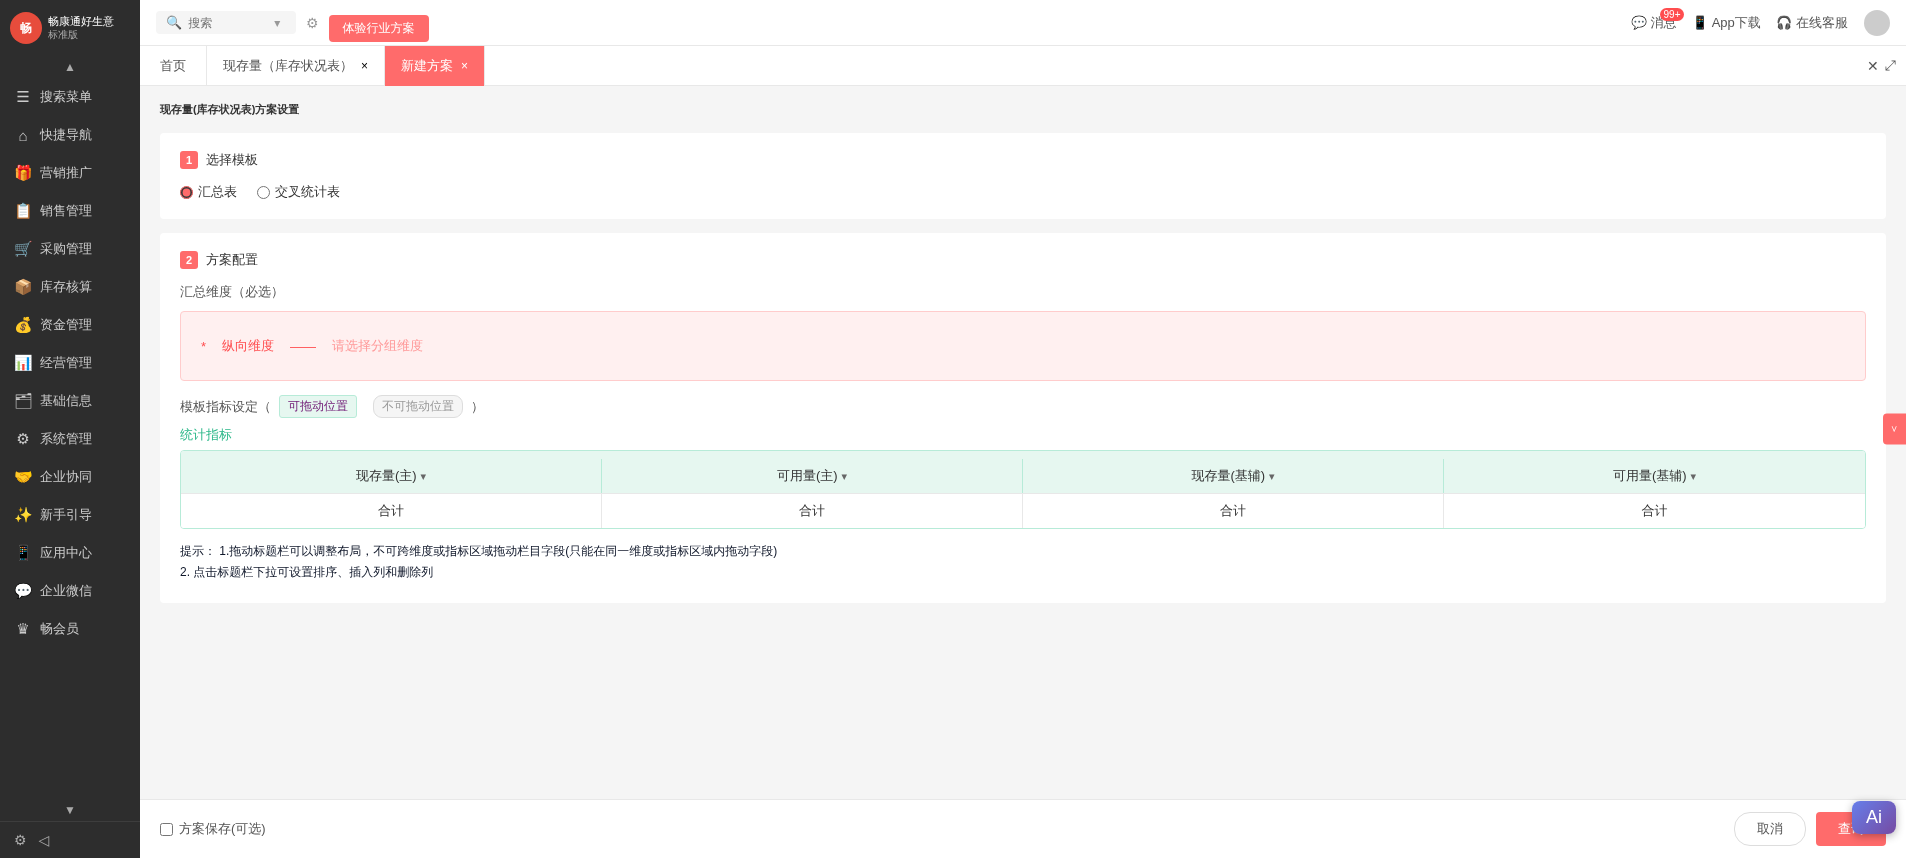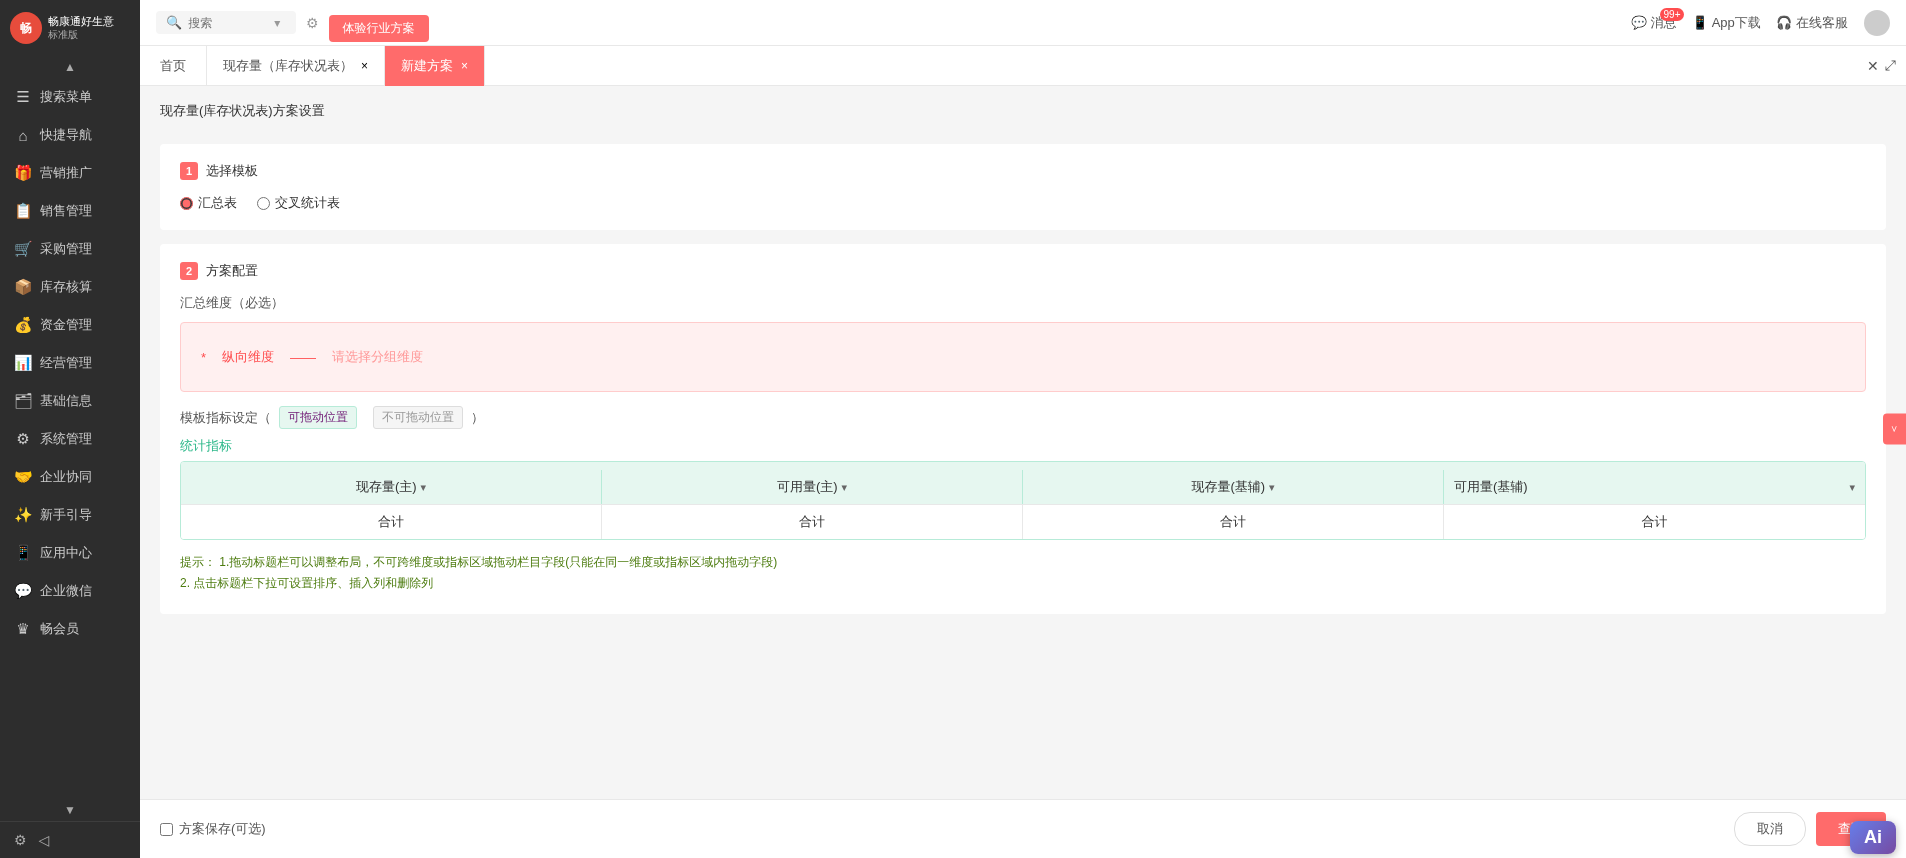--- a/index.html
+++ b/index.html
@@ -126,21 +126,21 @@
     .tab-icon-btn { background: none; border: none; cursor: pointer; color: #555; font-size: 14px; }
 
     
     .content {
       flex: 1;
       overflow-y: auto;
       padding: 16px 20px;
       background: #f5f5f5;
     }
 
-    .page-title { font-size: 13px; color: #333; margin-bottom: 24px; font-weight: normal; }
+    .page-title { font-size: 11px; color: #333; margin-bottom: 16px; font-weight: bold; }
 
     .section-card {
       background: #fff; border-radius: 4px; padding: 18px 20px; margin-bottom: 14px;
     }
 
     .step-header {
       display: flex; align-items: center; gap: 8px; margin-bottom: 14px;
     }
     .step-badge {
       width: 18px; height: 18px; background: #ff6b6b; color: white;
@@ -167,65 +167,65 @@
     .indicator-config { margin-top: 14px; }
     .indicator-config-label { font-size: 13px; color: #555; margin-bottom: 8px; display: flex; align-items: center; gap: 8px; }
     .draggable-tag {
       display: inline-flex; align-items: center;
       background: #e6f7f0; color: #701a75; border: 1px solid #b7ebd8;
       border-radius: 3px; padding: 2px 8px; font-size: 12px;
     }
     .non-draggable-tag {
       display: inline-flex; align-items: center;
       background: #f5f5f5; color: #999; border: 1px solid #ddd;
-      border-radius: 3px; padding: 2px 8px; font-size: 12px;
+      border-radius: 9px; padding: 2px 8px; font-size: 12px;
     }
 
     .stats-title { color: #2db88a; font-size: 13px; margin-bottom: 6px; }
     .stats-table { border: 1px solid #b7ebd8; border-radius: 4px; overflow: hidden; }
     .stats-table-header { display: grid; grid-template-columns: 1fr 1fr 1fr 1fr; background: #e6f7f0; }
     .stats-table-header-cell {
       display: flex; align-items: center; justify-content: center; gap: 4px;
       padding: 8px 10px; border-right: 1px solid #b7ebd8; font-size: 13px; color: #333; margin-top: 8px;
     }
-    .stats-table-header-cell:last-child { border-right: none; justify-content: space-between; }
+    .stats-table-header-cell:last-child { border-right: none; }
     .stats-table-body { display: grid; grid-template-columns: 1fr 1fr 1fr 1fr; background: #fff; }
     .stats-table-body-cell {
       display: flex; align-items: center; justify-content: center;
       padding: 8px 10px; border-right: 1px solid #e8e8e8; border-top: 1px solid #e8e8e8;
       font-size: 13px; color: #333;
     }
     .stats-table-body-cell:last-child { border-right: none; }
     .chevron-icon { color: #666; font-size: 11px; }
 
-    .tips-section { margin-top: 14px; color: #4d7c0f; font-size: 12px; }
+    .tips-section { margin-top: 14px; color: #0f172a; font-size: 12px; }
     .tips-section p { margin-bottom: 4px; }
 
     .footer-bar {
       background: #fff; border-top: 1px solid #e8e8e8;
       padding: 12px 20px; display: flex; align-items: center;
       flex-shrink: 0;
     }
     .save-checkbox { display: flex; align-items: center; gap: 6px; font-size: 13px; color: #555; cursor: pointer; }
     .footer-actions { margin-left: auto; display: flex; gap: 10px; }
     .btn-cancel {
       background: #fff; border: 1px solid #ddd; border-radius: 16px;
       padding: 7px 22px; font-size: 13px; color: #555; cursor: pointer;
     }
     .btn-query {
       background: #ff6b6b; border: none; border-radius: 4px;
       padding: 7px 22px; font-size: 13px; color: white; cursor: pointer;
     }
 
     
     .ai-fab {
-      position: fixed; bottom: 4px; right: 10px;
+      position: fixed; bottom: 24px; right: 10px;
       background: linear-gradient(135deg, #667eea, #764ba2);
       color: white; border-radius: 8px; padding: 6px 14px;
-      font-size: 18px; font-weight: bold; cursor: pointer;
+      font-size: 18px; font-weight: normal; cursor: pointer;
       box-shadow: 0 2px 8px rgba(0,0,0,0.3);
     }
 
     
     .right-tab-handle {
       position: fixed; right: 0; top: 50%;
       background: #ff6b6b; color: white;
       writing-mode: vertical-rl; padding: 10px 4px;
       font-size: 11px; cursor: pointer; border-radius: 4px 0 0 4px;
       transform: translateY(-50%);

